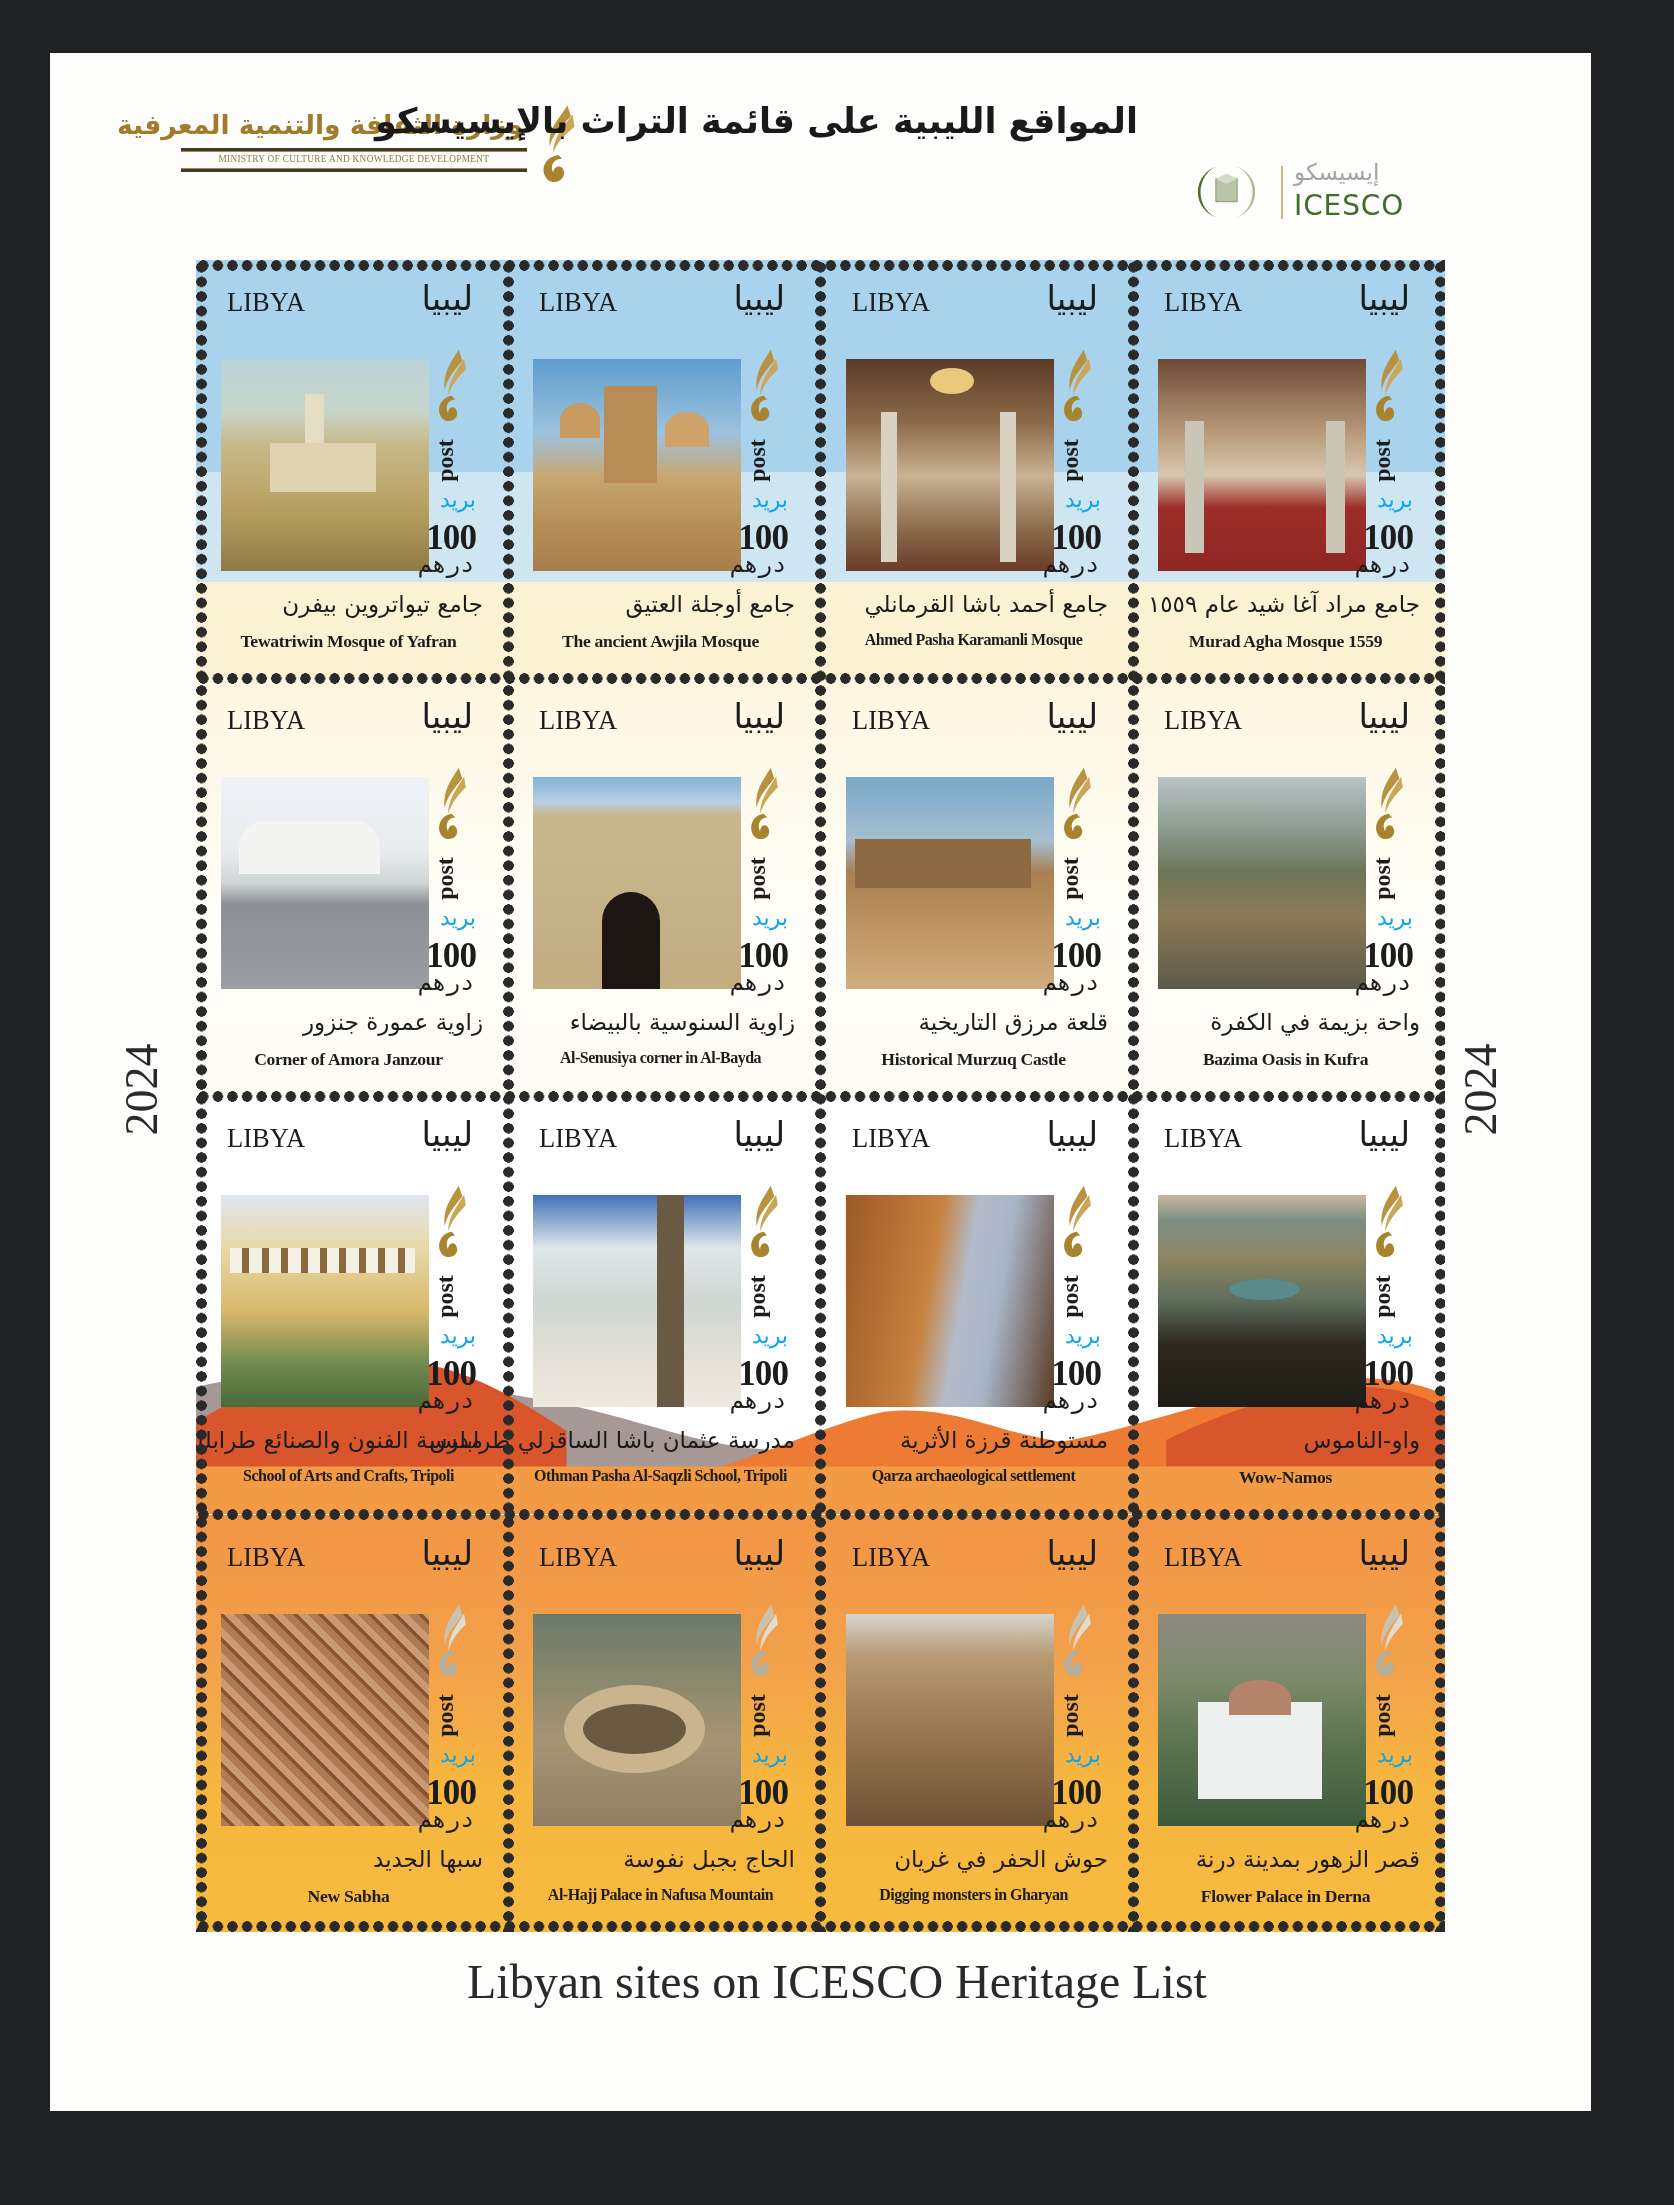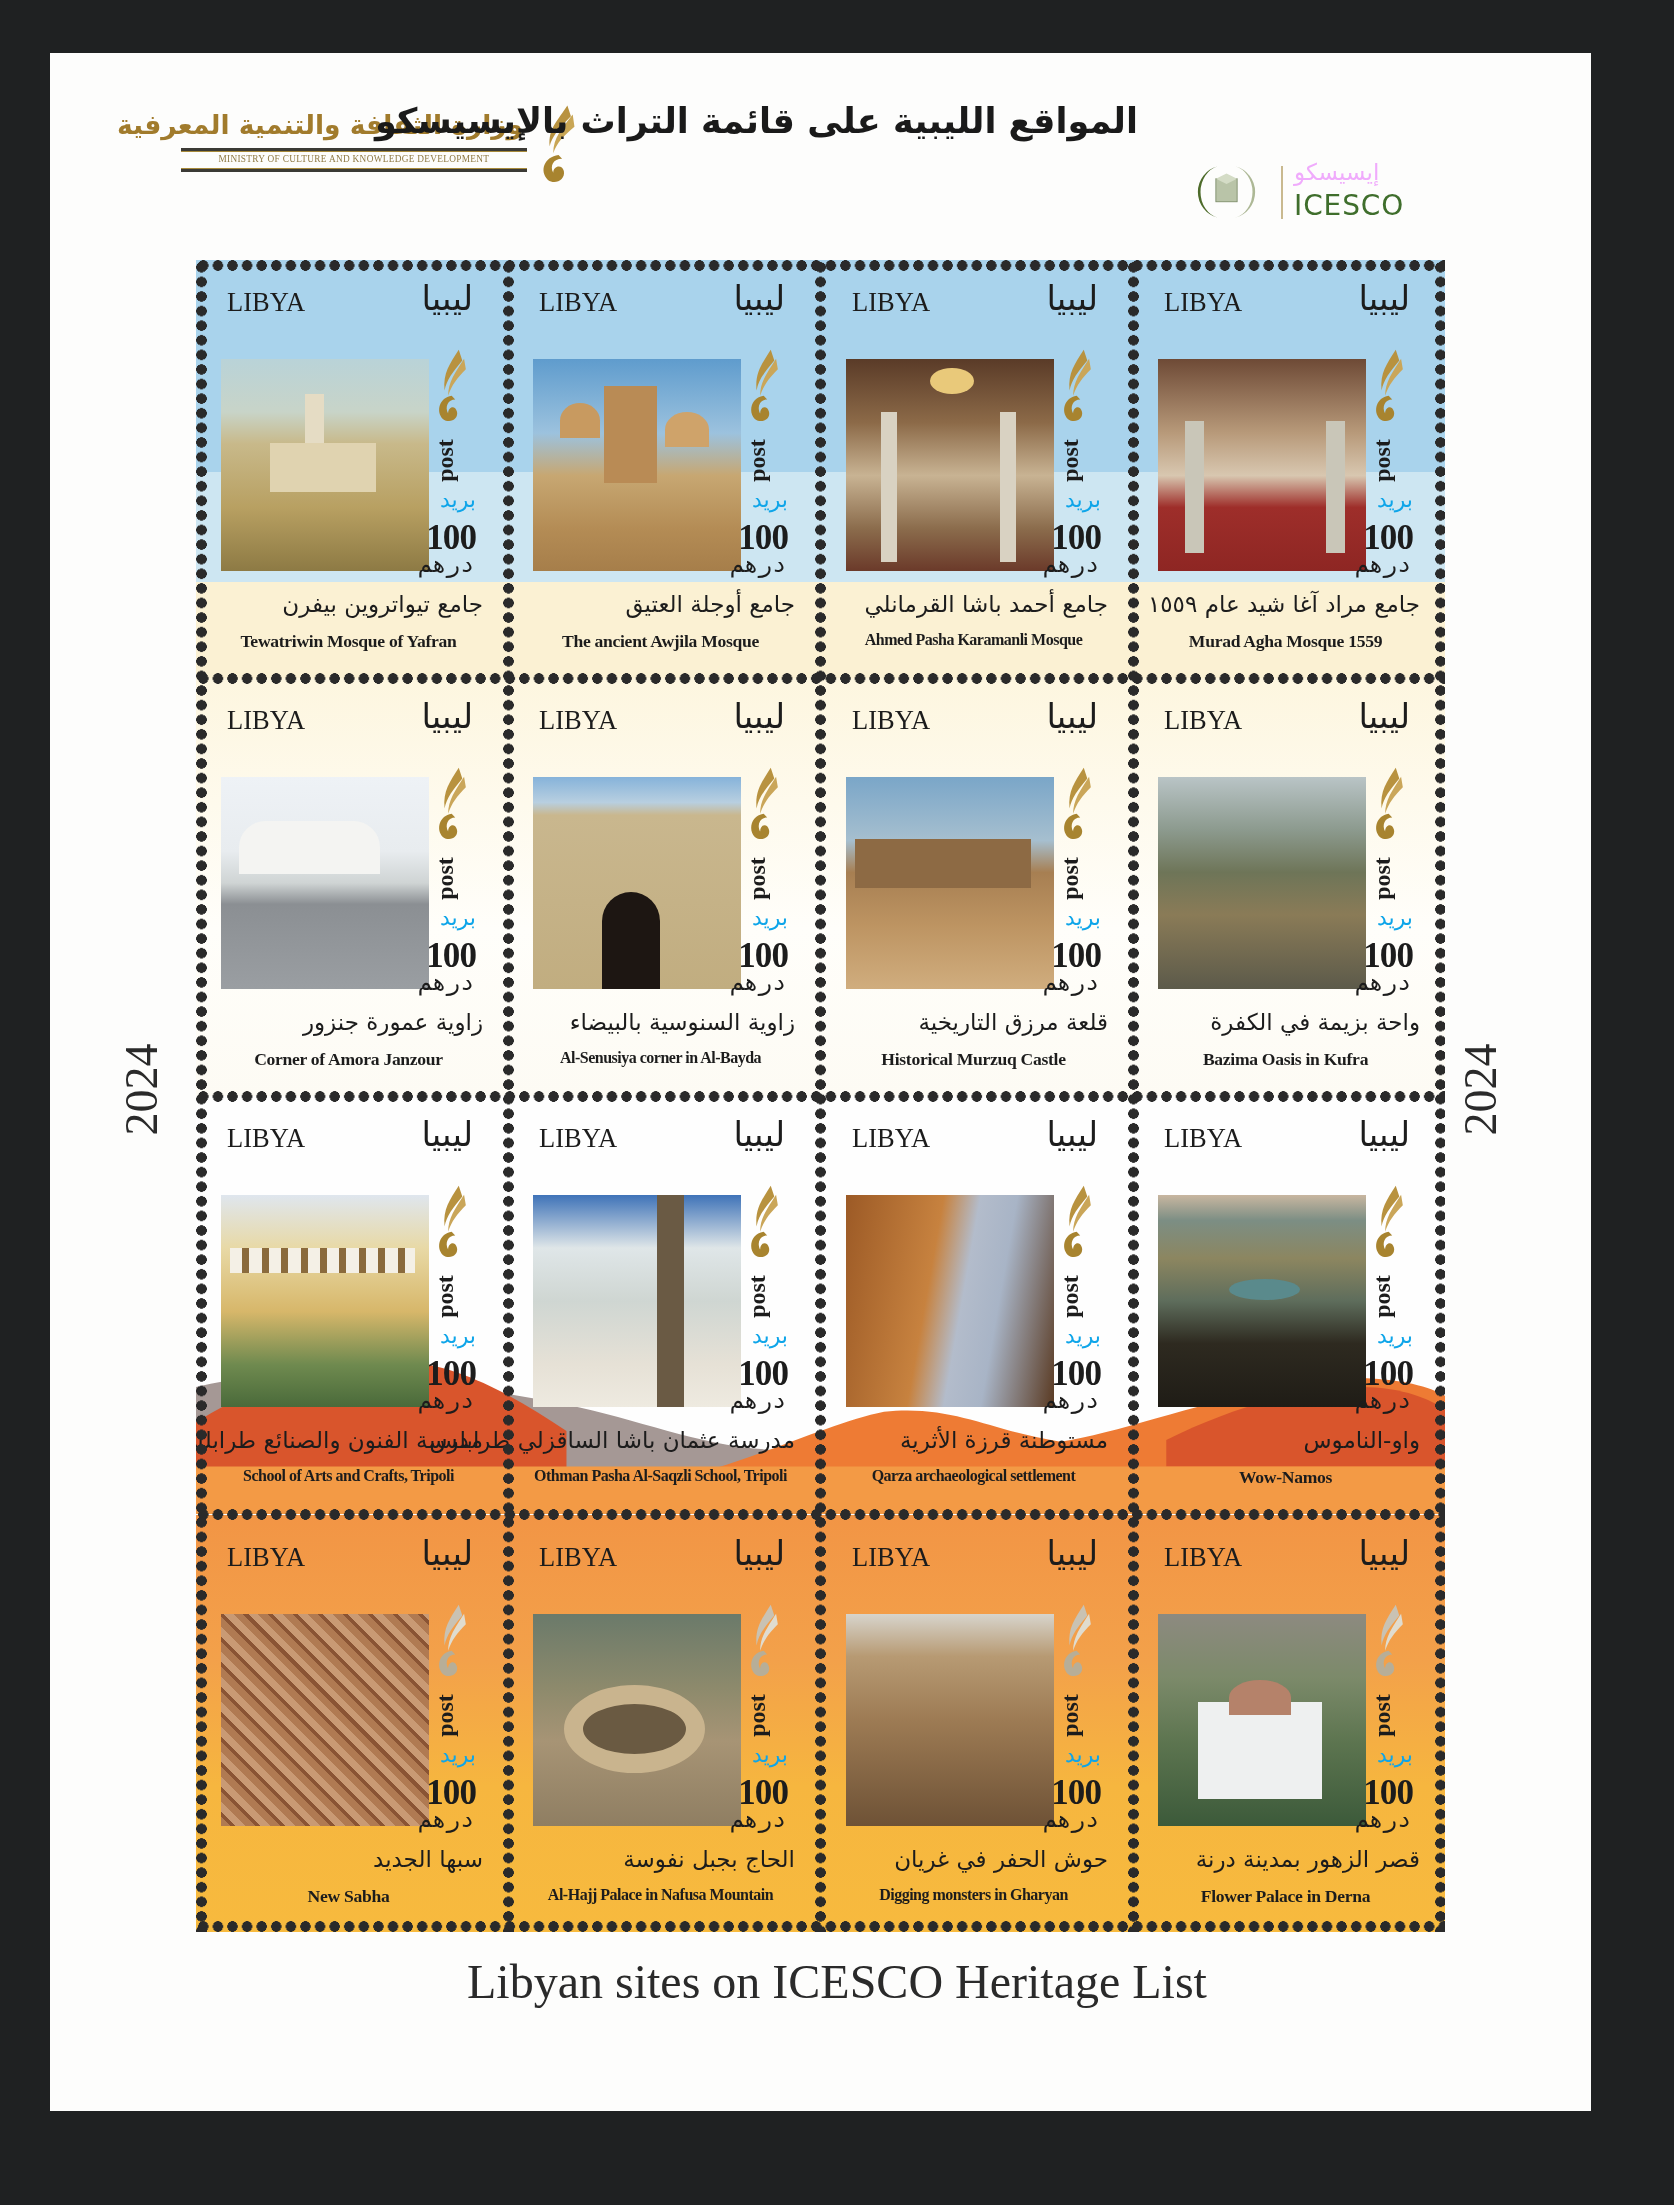--- a/index.html
+++ b/index.html
@@ -27,21 +27,21 @@
   .ministry-feather { position:absolute; right:0; top:-1.8px; width:46px; height:85px; }
 
   .header-title {
     position:absolute; left:609px; top:101px; width:529px; text-align:center;
     font-size:35px; color:#1a1a1a; direction:rtl; font-family:"DejaVu Sans", sans-serif; font-weight:bold;
     white-space:nowrap;
   }
   .icesco { position:absolute; left:1142px; top:150px; width:335px; height:88px; }
   .icesco-ring { position:absolute; left:49px; top:10.6px; width:71px; height:62px; }
   .icesco-divider { position:absolute; left:139px; top:16px; width:1.8px; height:53px; background:#c9b98f; }
-  .icesco-ar { position:absolute; left:152px; top:8.8px; font-size:23px; color:#f0abfc; direction:rtl; font-family:"DejaVu Sans", sans-serif; }
+  .icesco-ar { position:absolute; left:152px; top:8.8px; font-size:23px; color:#a3a3a3; direction:rtl; font-family:"DejaVu Sans", sans-serif; }
   .icesco-en { position:absolute; left:152px; top:39px; font-size:28px; color:#3f6e2c; font-family:"DejaVu Sans", sans-serif; letter-spacing:0.9px; }
 
   .year {
     position:absolute; font-size:46px; color:#2a2a2a; font-family:"Liberation Serif", serif;
     transform:rotate(-90deg); transform-origin:center; width:115px; text-align:center;
   }
   .year-left { left:84px; top:1063px; }
   .year-right { left:1423px; top:1063px; }
 
   

